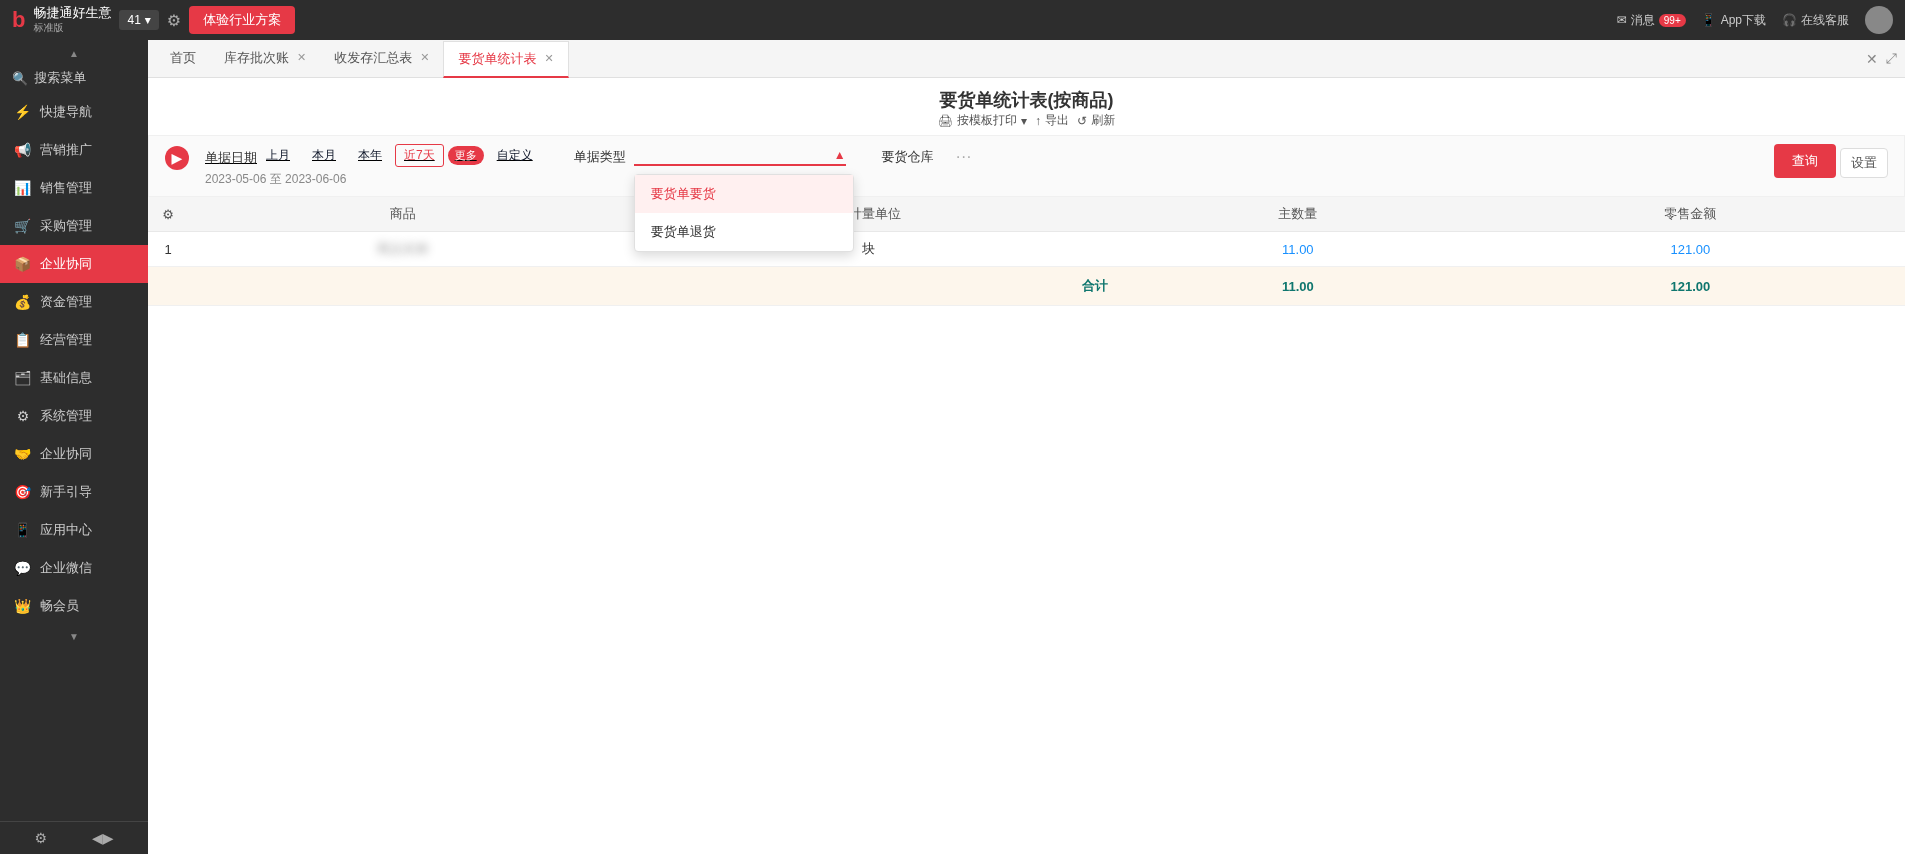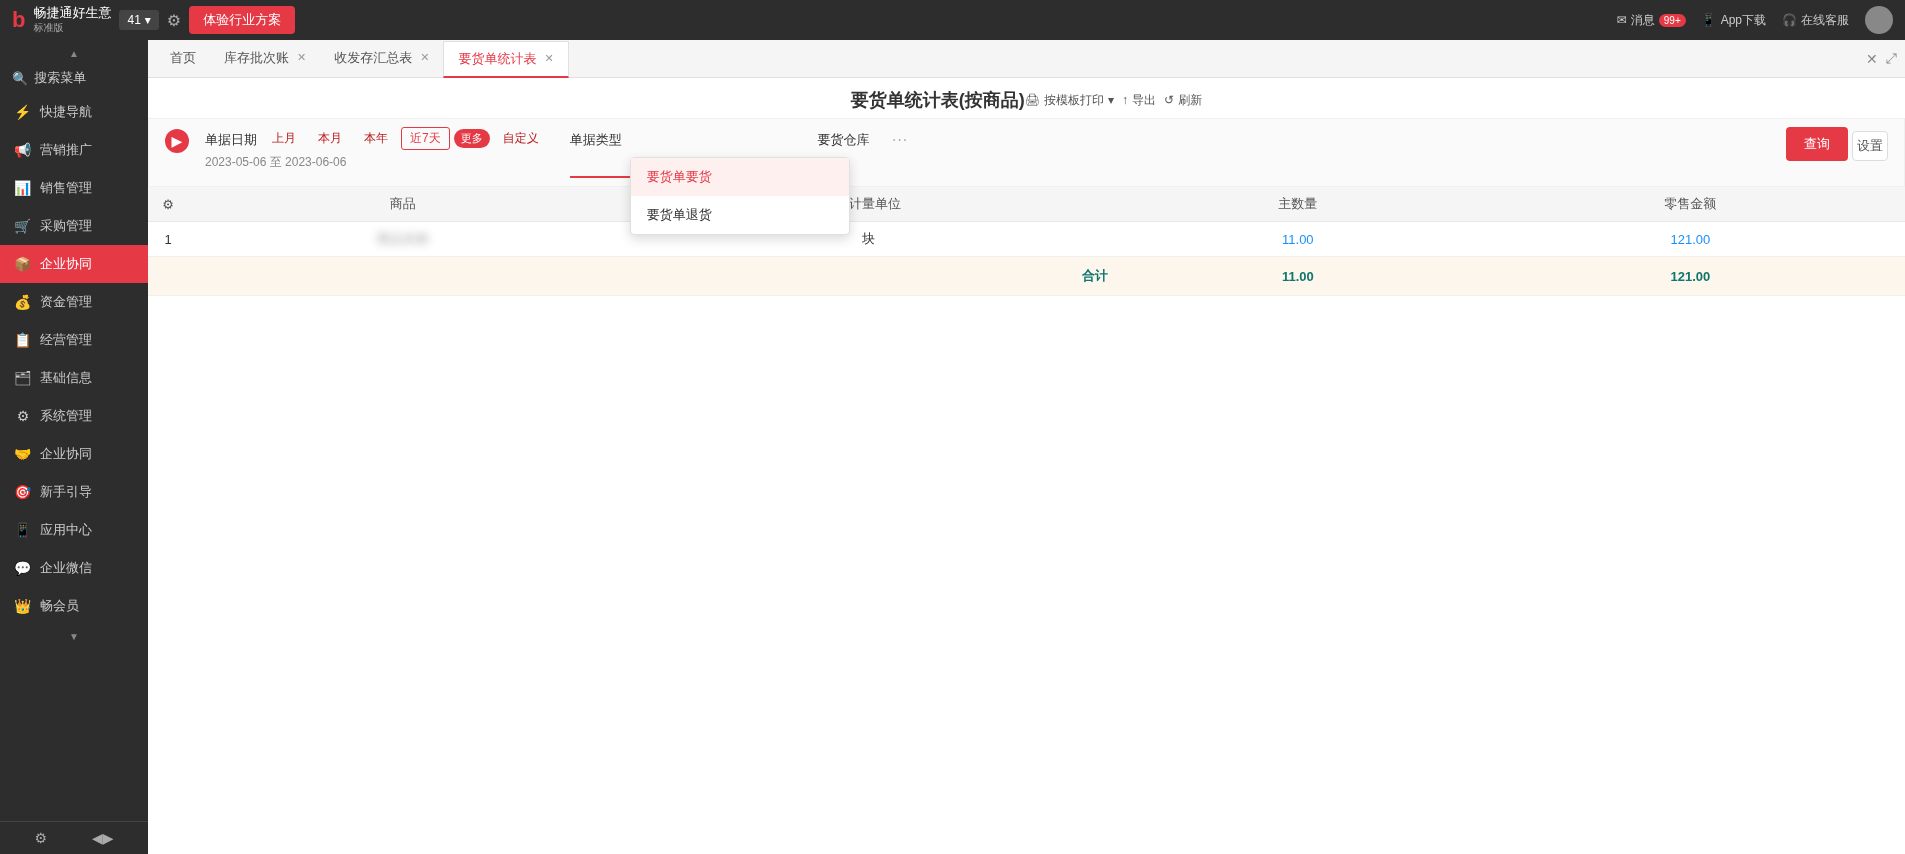--- a/index.html
+++ b/index.html
@@ -32,42 +32,42 @@
 
     
     .tab-bar { background: #f5f5f5; border-bottom: 1px solid #e0e0e0; display: flex; align-items: center; padding: 0 8px; height: 38px; flex-shrink: 0; }
     .tab-item { padding: 8px 14px; font-size: 13px; color: #555; cursor: pointer; display: flex; align-items: center; gap: 4px; border-bottom: 2px solid transparent; white-space: nowrap; }
     .tab-item.active { background: white; color: #e63946; border: 1px solid #e0e0e0; border-bottom: 2px solid #e63946; margin-bottom: -1px; }
     .tab-item .tab-close { color: #999; font-size: 11px; margin-left: 4px; }
     .tab-end-btn { margin-left: auto; display: flex; gap: 8px; align-items: center; color: #888; font-size: 14px; cursor: pointer; }
 
     
     .page-content { flex: 1; background: white; overflow: auto; padding: 0; position: relative; }
-    .page-header { display: flex; align-items: center; justify-content: center; padding: 10px 16px 6px; }
+    .page-header { display: flex; align-items: center; justify-content: flex-start; padding: 10px 16px 6px; flex-direction: column; }
     .page-title { font-size: 18px; font-weight: bold; color: #333; }
     .header-actions { display: flex; align-items: center; gap: 8px; }
     .header-btn { display: flex; align-items: center; gap: 4px; font-size: 12px; color: #555; cursor: pointer; }
     .header-btn.export { color: #555; }
 
     
     .filter-bar { background: #fafafa; border: 1px solid #f0f0f0; margin: 0 0 0 0; padding: 8px 16px; display: flex; align-items: flex-start; gap: 16px; flex-wrap: nowrap; }
     .filter-expand-btn { background: #e63946; color: white; border: none; width: 24px; height: 24px; border-radius: 50%; cursor: pointer; font-size: 14px; display: flex; align-items: center; justify-content: center; flex-shrink: 0; margin-top: 2px; }
     .filter-label { font-size: 13px; color: #333; white-space: nowrap; margin-top: 4px; }
     .date-btns { display: flex; gap: 4px; flex-wrap: nowrap; align-items: center; }
-    .date-btn { padding: 2px 8px; font-size: 12px; color: #b91c1c; cursor: pointer; border: 1px solid transparent; border-radius: 3px; background: none; }
+    .date-btn { padding: 2px 8px; font-size: 12px; color: #0f172a; cursor: pointer; border: 1px solid transparent; border-radius: 3px; background: none; }
     .date-btn.active { color: #e63946; border-color: #e63946; }
     .date-btn.more { background: #e63946; color: white; border-radius: 10px; font-size: 11px; padding: 1px 6px; }
     .date-range-text { font-size: 12px; color: #888; margin-top: 2px; }
     .filter-select-wrapper { position: relative; display: flex; align-items: center; border-bottom: 2px solid #e63946; min-width: 200px; }
     .filter-input { border: none; background: transparent; font-size: 13px; color: #333; padding: 2px 4px; outline: none; flex: 1; }
     .filter-up-arrow { color: #e63946; font-size: 12px; cursor: pointer; }
     .warehouse-dots { color: #aaa; font-size: 16px; cursor: pointer; }
 
     .query-btn { background: #e63946; color: white; border: none; padding: 5px 18px; border-radius: 4px; font-size: 13px; cursor: pointer; }
-    .settings-btn { background: white; color: #555; border: 1px solid #ddd; padding: 5px 4px; border-radius: 4px; font-size: 13px; cursor: pointer; margin-top: 4px; }
+    .settings-btn { background: white; color: #555; border: 1px solid #ddd; padding: 5px 10px; border-radius: 4px; font-size: 13px; cursor: pointer; margin-top: 4px; }
 
     
     .dropdown-overlay { position: absolute; background: white; border: 1px solid #e0e0e0; border-radius: 4px; box-shadow: 0 4px 12px rgba(0,0,0,0.15); z-index: 100; min-width: 180px; }
     .dropdown-item { padding: 10px 16px; font-size: 13px; color: #333; cursor: pointer; }
     .dropdown-item.selected { background: #fff0f0; color: #e63946; }
 
     
     .table-wrapper { padding: 0; }
     table { width: 100%; border-collapse: collapse; font-size: 13px; }
     thead tr { background: #f5f5f5; }
@@ -240,35 +240,35 @@
               <span>↺</span>
               <span>刷新</span>
             </div>
           </div>
         </div>
 
         <div class="filter-bar">
           <button class="filter-expand-btn">▶</button>
 
           <div style="display:flex;flex-direction:column;gap:2px;">
-            <div style="display:flex;align-items:flex-start;gap:6px;">
+            <div style="display:flex;align-items:center;text-decoration:underline;">
               <span class="filter-label">单据日期</span>
               <div class="date-btns">
                 <button class="date-btn">上月</button>
                 <button class="date-btn">本月</button>
                 <button class="date-btn">本年</button>
                 <button class="date-btn active">近7天</button>
                 <button class="date-btn more">更多</button>
                 <button class="date-btn">自定义</button>
               </div>
             </div>
             <div class="date-range-text">2023-05-06 至 2023-06-06</div>
           </div>
 
-          <div style="display:flex;align-items:flex-start;gap:8px;margin-left:6px;position:relative;flex-direction:column;">
+          <div style="display:flex;align-items:flex-end;gap:8px;margin-left:16px;position:relative;">
             <span class="filter-label">单据类型</span>
             <div class="filter-select-wrapper">
               <input class="filter-input" value="" style="width: 200px;">
               <span class="filter-up-arrow">▲</span>
             </div>
 
             <div class="dropdown-overlay" style="position:absolute;top:30px;left:60px;width:220px;">
               <div class="dropdown-item selected">要货单要货</div>
               <div class="dropdown-item">要货单退货</div>
             </div>

